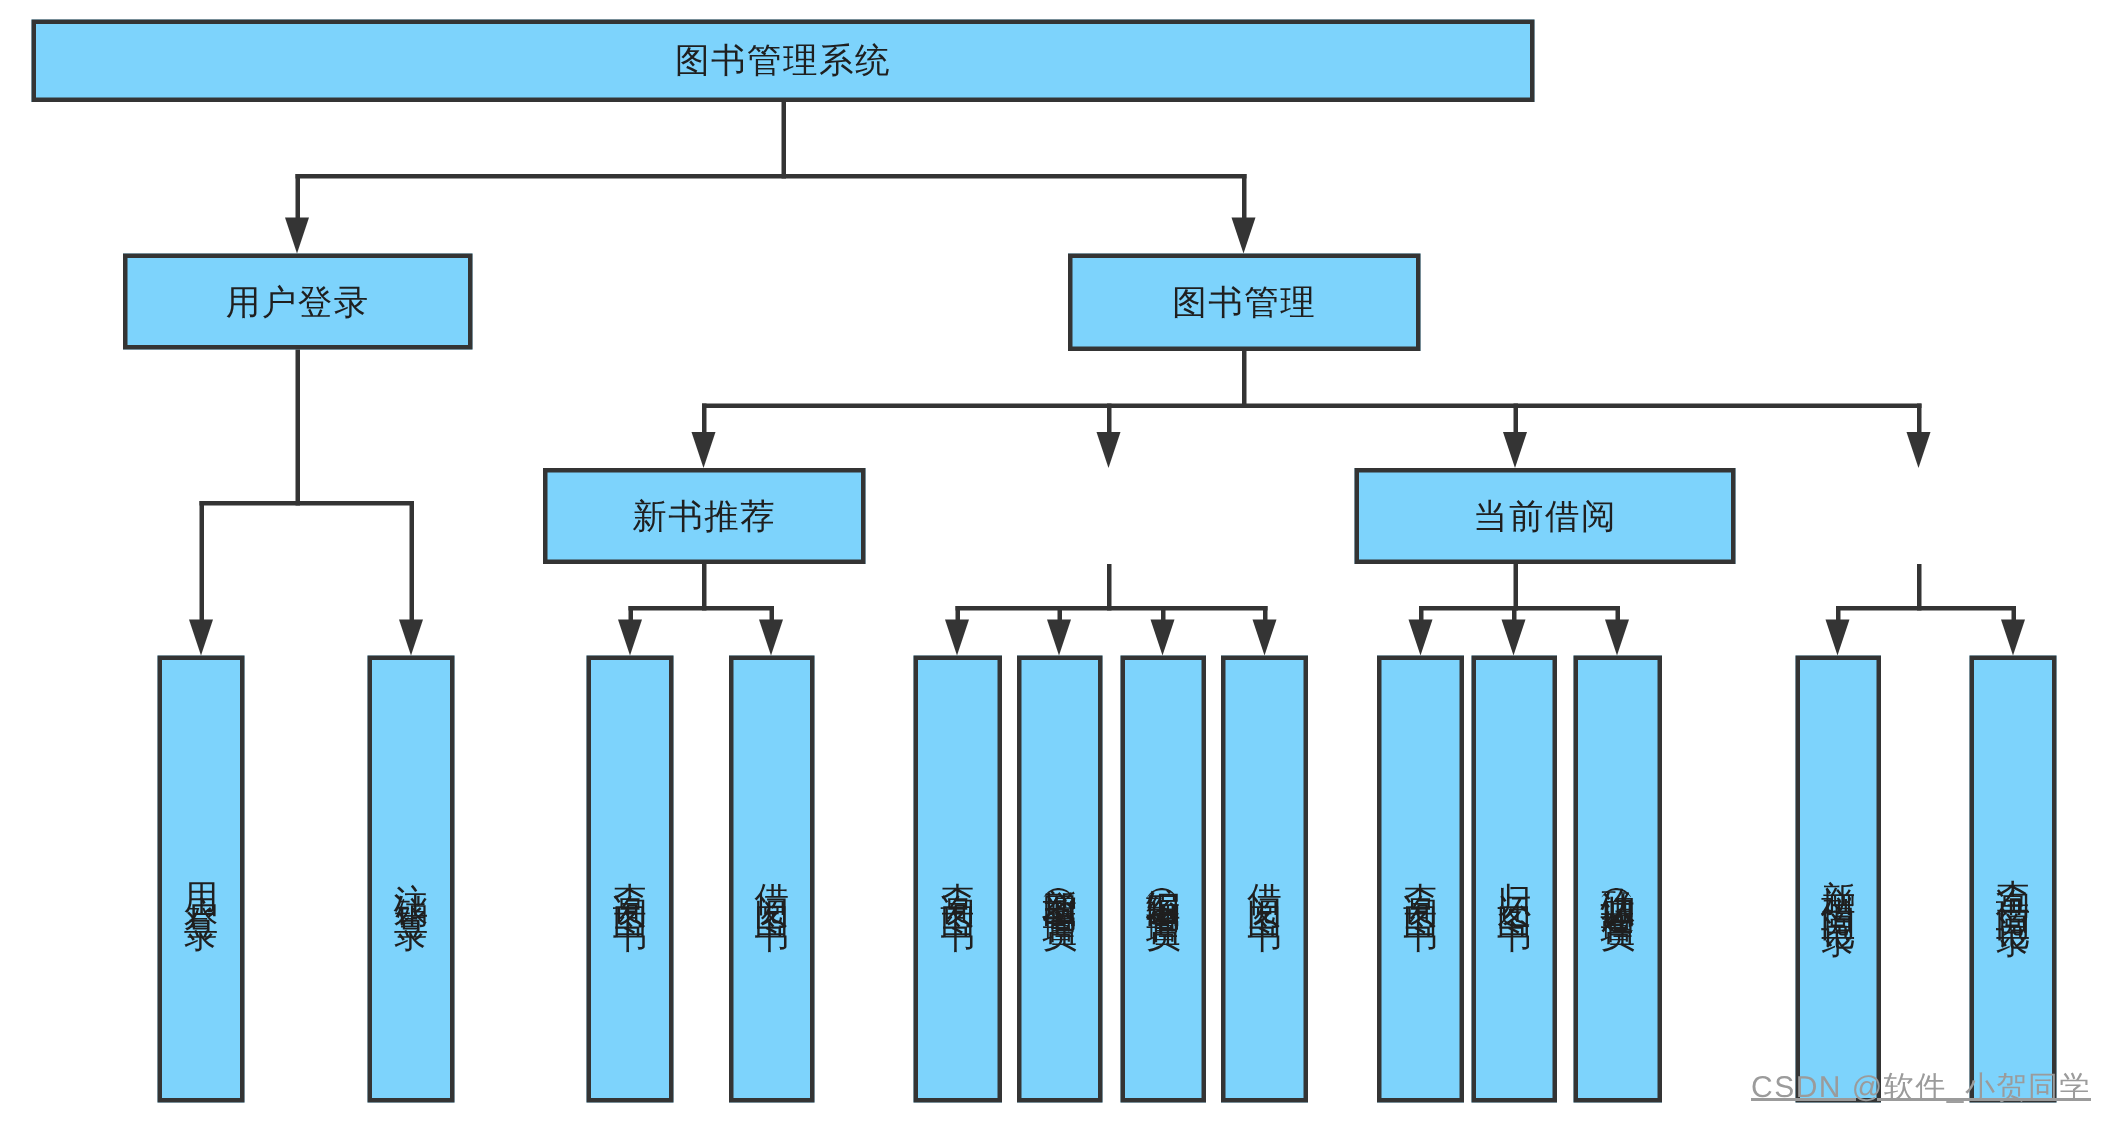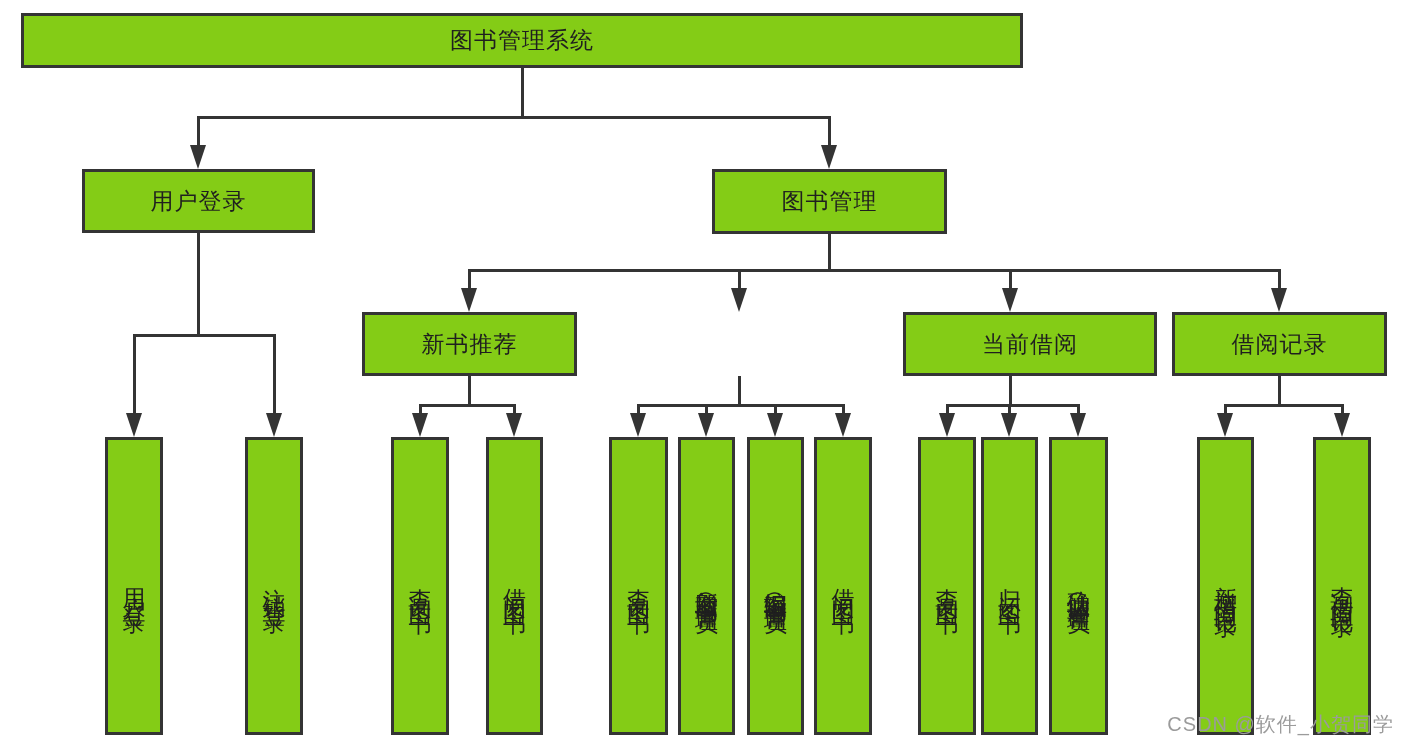--- a/index.html
+++ b/index.html
@@ -1,40 +1,40 @@
 <!DOCTYPE html>
 <html><head>
 <meta charset="utf-8">
 <style>
   html,body{margin:0;padding:0;background:#ffffff;}
   #canvas{
     position:relative;width:1405px;height:747px;background:#ffffff;overflow:hidden;
     font-family:"Liberation Sans","DejaVu Sans",sans-serif;
   }
   .node{
-    position:absolute;background:#84cc16;border:3px solid #343434;
+    position:absolute;background:#7dd3fc;border:3px solid #343434;
     box-sizing:border-box;display:flex;align-items:center;justify-content:center;
   }
   .hlabel{
     color:#1f1f1f;font-size:23px;white-space:nowrap;letter-spacing:1px;
   }
   .vlabel{
     color:#1f1f1f;font-size:23px;writing-mode:vertical-rl;text-orientation:mixed;
     white-space:nowrap;line-height:1;
   }
   .line-v{position:absolute;width:3px;background:#343434;}
   .line-h{position:absolute;height:3px;background:#343434;}
   .arrowhead{
     position:absolute;width:0;height:0;
     border-left:8.5px solid transparent;border-right:8.5px solid transparent;
     border-top:24px solid #343434;
   }
   .watermark{
     position:absolute;top:711px;right:11px;color:#9b9b9b;font-size:20px;
-    letter-spacing:1px;z-index:10;white-space:nowrap;
+    letter-spacing:1px;z-index:10;white-space:nowrap;text-decoration:underline;
   }
 </style>
 </head>
 <body>
 
 <div id="canvas">
   <div class="watermark">CSDN @软件_小贺同学</div>
 <div class="node" style="left: 21px; top: 13px; width: 1002px; height: 55px;">
       <span class="hlabel">图书管理系统</span>
     </div>
@@ -42,23 +42,20 @@
       <span class="hlabel">用户登录</span>
     </div>
     <div class="node" style="left: 712px; top: 169px; width: 235px; height: 65px;">
       <span class="hlabel">图书管理</span>
     </div>
     <div class="node" style="left: 362px; top: 312px; width: 215px; height: 64px;">
       <span class="hlabel">新书推荐</span>
     </div>
     <div class="node" style="left: 903px; top: 312px; width: 254px; height: 64px;">
       <span class="hlabel">当前借阅</span>
-    </div>
-    <div class="node" style="left: 1172px; top: 312px; width: 215px; height: 64px;">
-      <span class="hlabel">借阅记录</span>
     </div>
     <div class="node" style="left: 105px; top: 437px; width: 58px; height: 298px;">
       <span class="vlabel" style="letter-spacing: 8px;">用户登录</span>
     </div>
     <div class="node" style="left: 245px; top: 437px; width: 58px; height: 298px;">
       <span class="vlabel" style="letter-spacing: 8px;">注销登录</span>
     </div>
     <div class="node" style="left: 391px; top: 437px; width: 58px; height: 298px;">
       <span class="vlabel" style="letter-spacing: 8px;">查询图书</span>
     </div>

